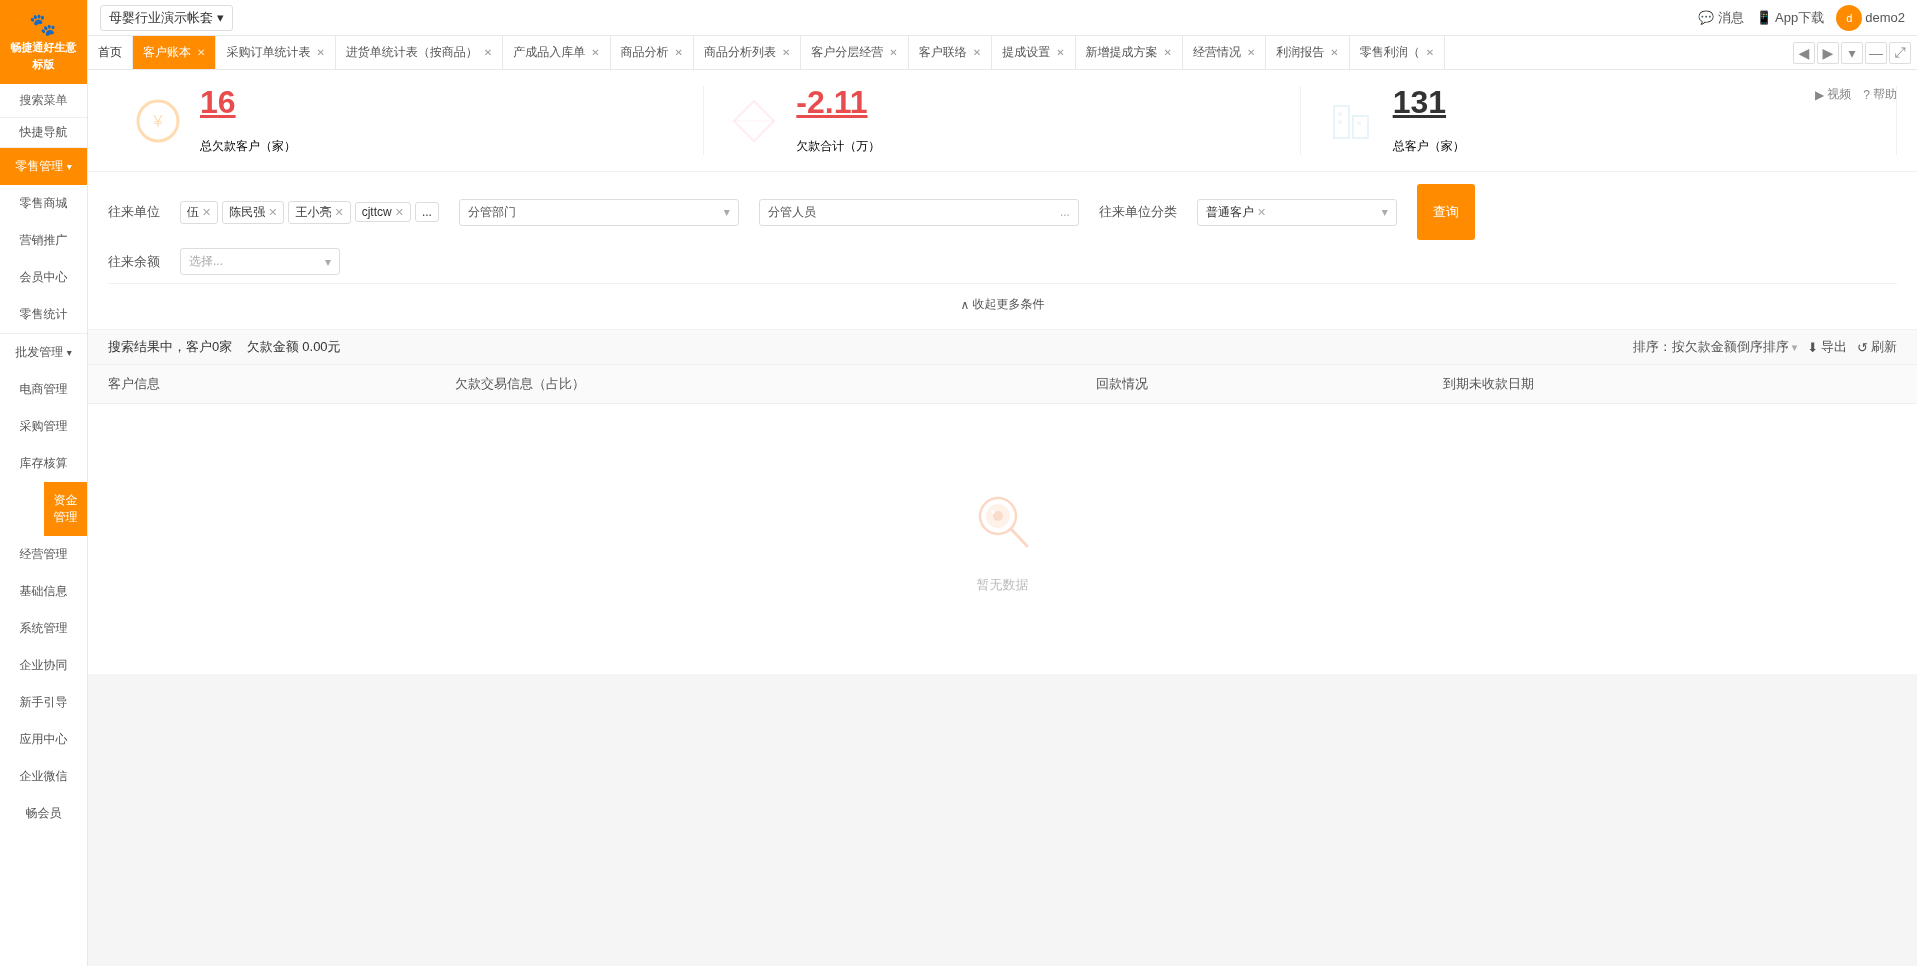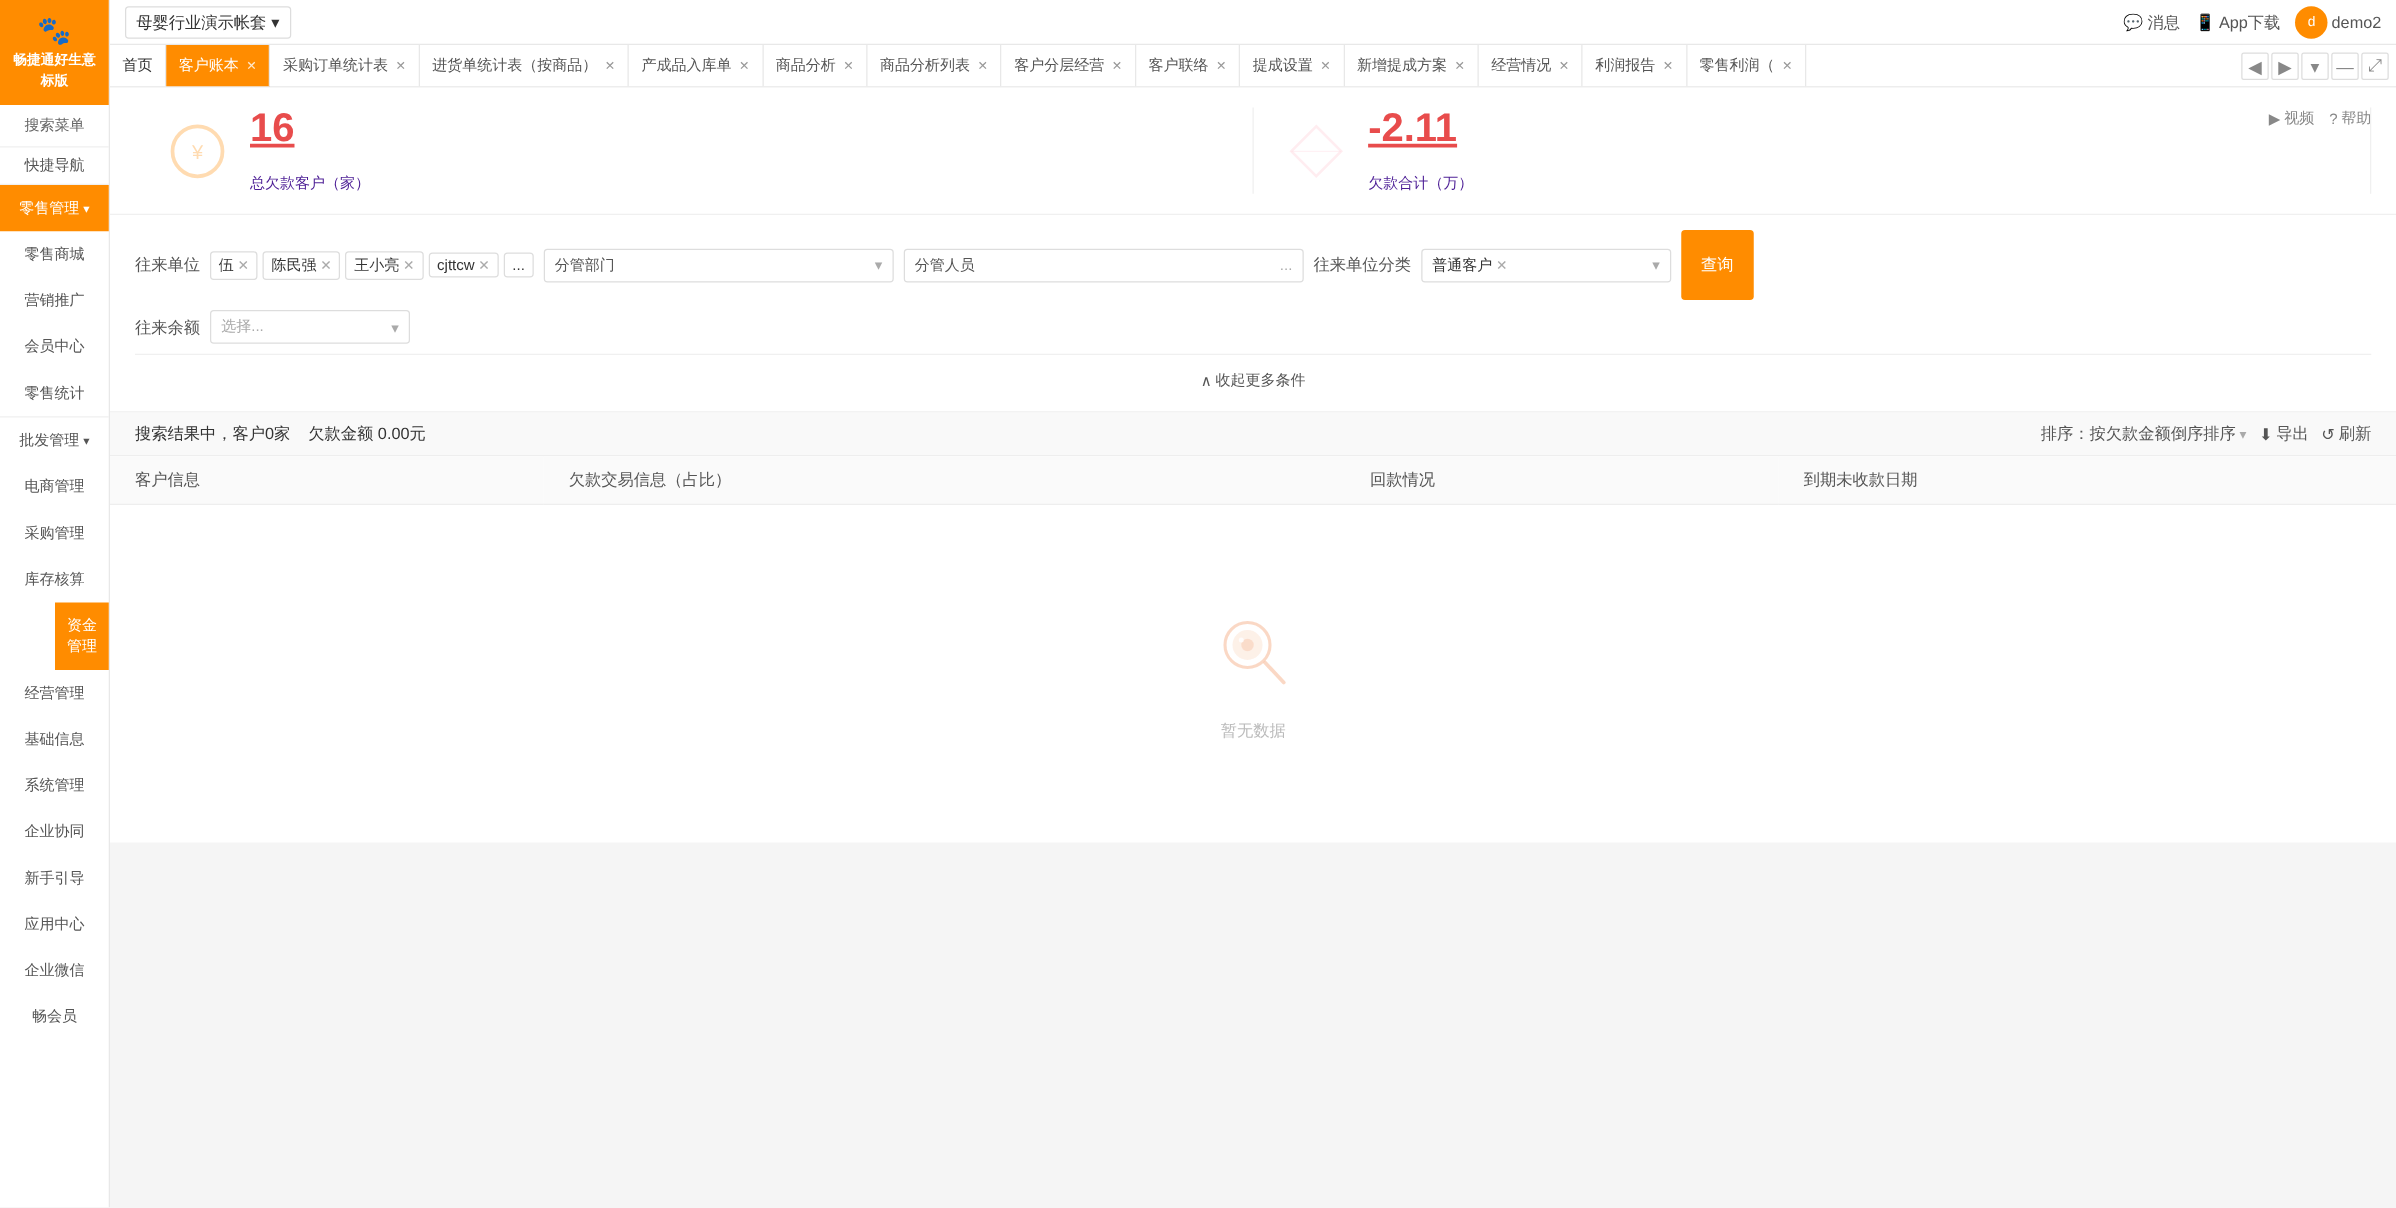--- a/index.html
+++ b/index.html
@@ -47,27 +47,27 @@
     .stats-row { background: #fff; display: flex; align-items: center; padding: 16px 20px; gap: 0; border-bottom: 1px solid #f0f0f0; position: relative; }
     .stat-block { display: flex; align-items: center; flex: 1; gap: 12px; padding: 0 20px; border-right: 1px solid #f0f0f0; }
     .stat-block:last-child { border-right: none; }
     .stat-icon { width: 60px; height: 60px; opacity: 0.15; display: flex; align-items: center; justify-content: center; font-size: 40px; }
     .stat-icon.orange { color: #ff8c00; opacity: 0.3; }
     .stat-icon.pink { color: #ff6b8a; opacity: 0.3; }
     .stat-icon.blue { color: #4ba8d8; opacity: 0.3; }
     .stat-values { display: flex; flex-direction: column; }
     .stat-number { font-size: 32px; font-weight: bold; color: #333; line-height: 1; }
     .stat-number.red { color: #e84c4c; text-decoration: underline; }
-    .stat-label { font-size: 12px; color: #4c1d95; margin-top: 20px; }
+    .stat-label { font-size: 12px; color: #000000; margin-top: 20px; }
     .stat-help { position: absolute; right: 20px; top: 16px; display: flex; gap: 12px; font-size: 12px; color: #888; }
     .stat-help span { display: flex; align-items: center; gap: 3px; cursor: pointer; }
 
     
     .filter-area { background: #fff; padding: 12px 20px; border-bottom: 1px solid #f0f0f0; }
-    .filter-row { display: flex; align-items: center; gap: 8px; margin-bottom: 8px; flex-wrap: wrap; }
+    .filter-row { display: flex; align-items: center; gap: 20px; margin-bottom: 8px; flex-wrap: wrap; }
     .filter-label { font-size: 13px; color: #555; white-space: nowrap; }
     .filter-tags { display: flex; align-items: center; gap: 4px; flex-wrap: wrap; }
     .filter-tag { display: flex; align-items: center; gap: 3px; background: #fff; border: 1px solid #ddd; border-radius: 3px; padding: 2px 6px; font-size: 12px; color: #333; cursor: pointer; }
     .filter-tag .tag-close { color: #aaa; font-size: 11px; cursor: pointer; }
     .filter-select { display: flex; align-items: center; gap: 4px; border: 1px solid #ddd; border-radius: 3px; padding: 4px 8px; min-width: 160px; font-size: 12px; cursor: pointer; color: #555; }
     .filter-select .arrow { color: #aaa; margin-left: auto; }
     .filter-select-wide { min-width: 220px; }
     .filter-btn-query { background: #ff8c00; color: #fff; border: none; padding: 19px 16px; border-radius: 3px; font-size: 13px; cursor: pointer; }
     .filter-btn-collapse { display: flex; align-items: center; gap: 3px; font-size: 12px; color: #555; cursor: pointer; justify-content: center; padding: 4px; }
 
@@ -277,20 +277,35 @@
         <div class="stat-block">
           <div class="stat-icon pink">
             <svg width="50" height="50" viewBox="0 0 50 50">
               <polygon points="25,5 45,25 25,45 5,25" stroke="#ff6b8a" stroke-width="2" fill="none" opacity="0.4"></polygon>
               <line x1="5" y1="25" x2="45" y2="25" stroke="#ff6b8a" stroke-width="1" opacity="0.3"></line>
             </svg>
           </div>
           <div class="stat-values">
             <div class="stat-number red">-2.11</div>
             <div class="stat-label">欠款合计（万）</div>
+          </div>
+        </div>
+        <div class="stat-block">
+          <div class="stat-icon blue">
+            <svg width="50" height="50" viewBox="0 0 50 50">
+              <rect x="8" y="10" width="15" height="32" stroke="#4ba8d8" stroke-width="2" fill="none" opacity="0.4"></rect>
+              <rect x="27" y="20" width="15" height="22" stroke="#4ba8d8" stroke-width="2" fill="none" opacity="0.4"></rect>
+              <rect x="12" y="16" width="4" height="4" fill="#4ba8d8" opacity="0.3"></rect>
+              <rect x="12" y="24" width="4" height="4" fill="#4ba8d8" opacity="0.3"></rect>
+              <rect x="31" y="25" width="4" height="4" fill="#4ba8d8" opacity="0.3"></rect>
+            </svg>
+          </div>
+          <div class="stat-values">
+            <div class="stat-number" style="text-decoration:underline;">131</div>
+            <div class="stat-label">总客户（家）</div>
           </div>
         </div>
         <div class="stat-help">
           <span>
             <span>▶</span>
             <span>视频</span>
           </span>
           <span>
             <span>?</span>
             <span>帮助</span>

